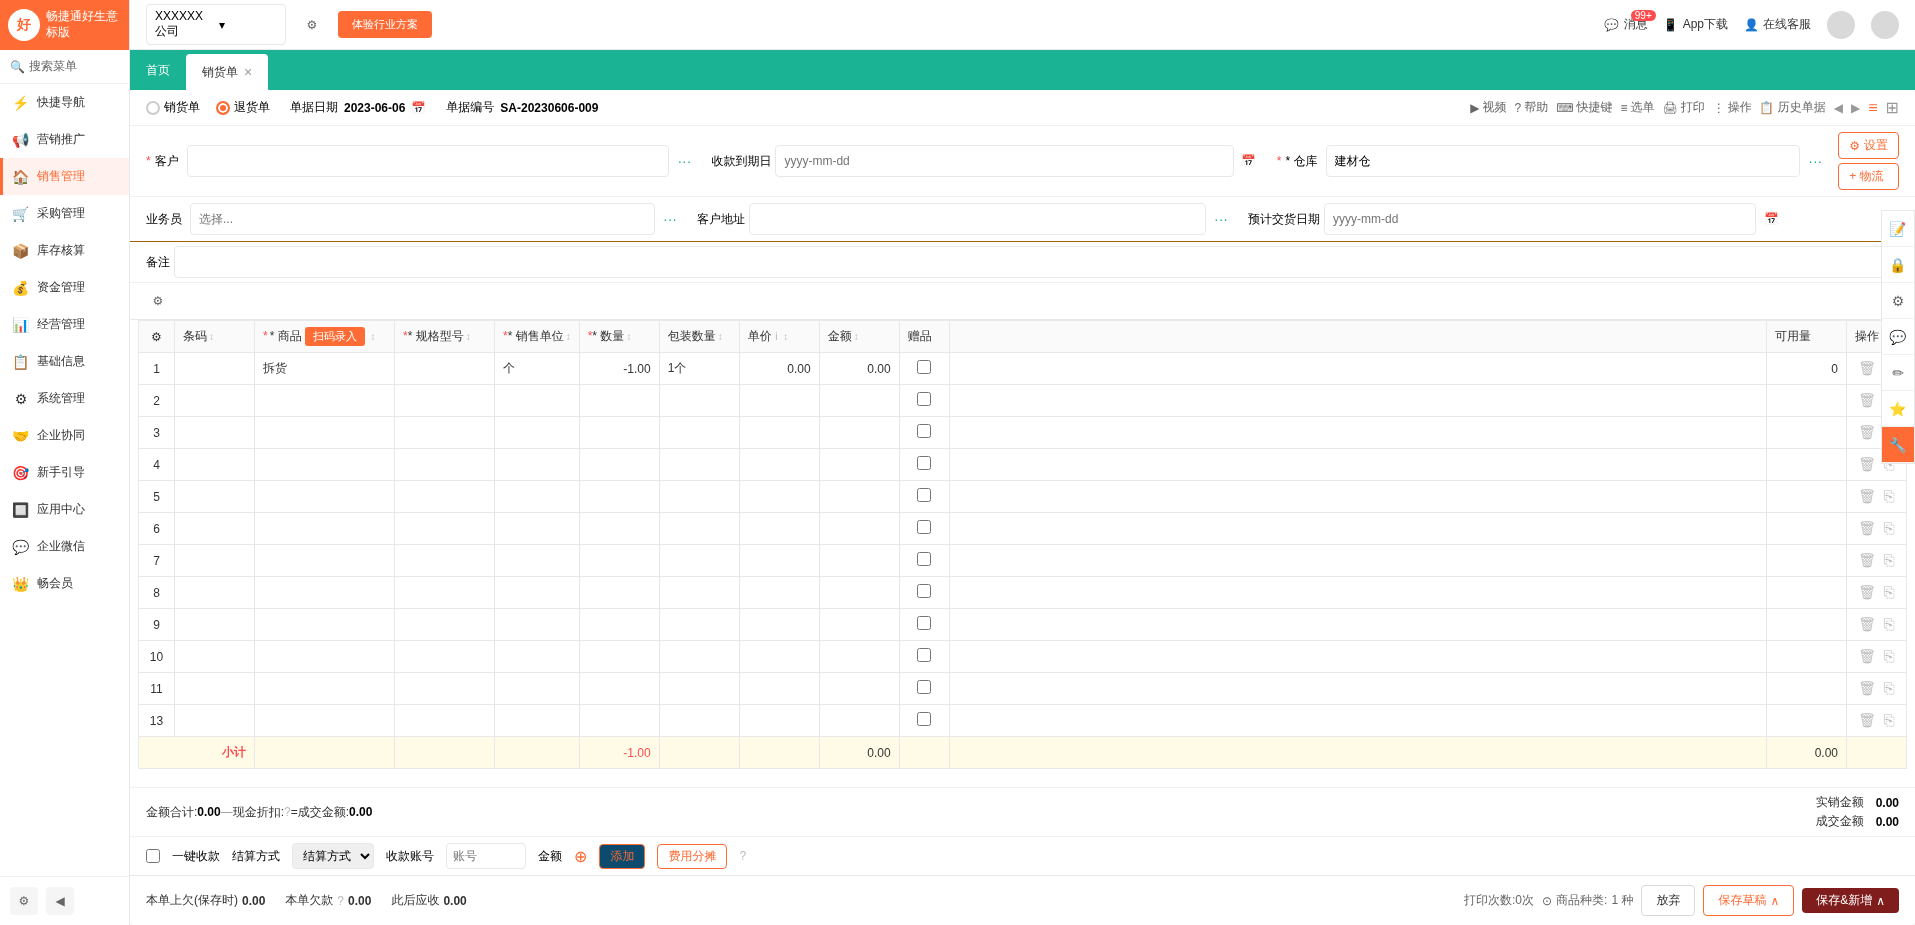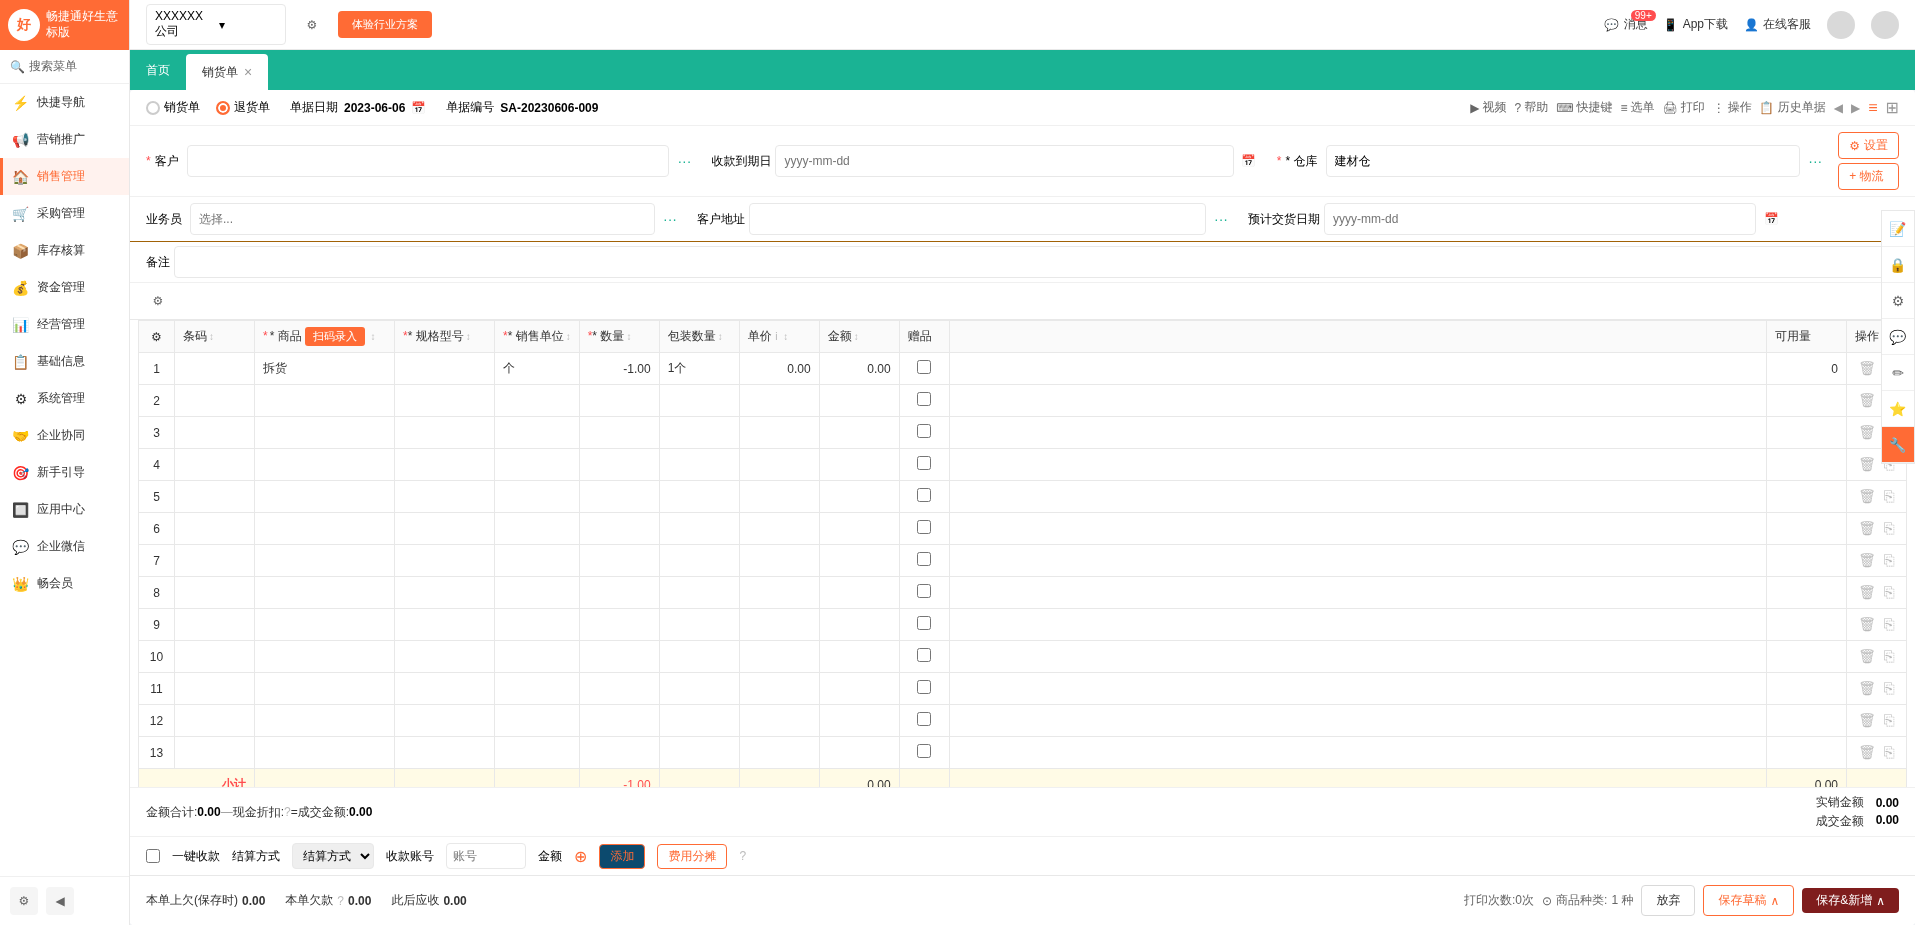--- a/index.html
+++ b/index.html
@@ -581,38 +581,20 @@
       <td class="col-amount"></td>
       <td class="col-gift"><input type="checkbox" class="table-checkbox" style=""></td>
       <td style="flex:1; min-width:200px;"></td>
       <td class="col-avail"></td>
       <td class="col-ops">
         <button class="op-btn">🗑</button>
         <button class="op-btn">⎘</button>
       </td>
     </tr>
               <tr>
-      <td class="col-num">12</td>
-      <td class="col-barcode"></td>
-      <td class="col-product"></td>
-      <td class="col-spec"></td>
-      <td class="col-unit"></td>
-      <td class="col-qty "></td>
-      <td class="col-pkg"></td>
-      <td class="col-price"></td>
-      <td class="col-amount"></td>
-      <td class="col-gift"><input type="checkbox" class="table-checkbox" style=""></td>
-      <td style="flex:1; min-width:200px;"></td>
-      <td class="col-avail"></td>
-      <td class="col-ops">
-        <button class="op-btn">🗑</button>
-        <button class="op-btn">⎘</button>
-      </td>
-    </tr>
-              <tr>
       <td class="col-num">13</td>
       <td class="col-barcode"></td>
       <td class="col-product"></td>
       <td class="col-spec"></td>
       <td class="col-unit"></td>
       <td class="col-qty "></td>
       <td class="col-pkg"></td>
       <td class="col-price"></td>
       <td class="col-amount"></td>
       <td class="col-gift"><input type="checkbox" class="table-checkbox" style=""></td>
@@ -651,21 +633,21 @@
         <span></span>
         <span style="color:#bbb; cursor:pointer;">?</span>
         <span>=</span>
         <span>成交金额:</span>
         <strong>0.00</strong>
         <div style="margin-left:auto; display:flex; flex-direction:column; text-align:right; gap:2px;">
           <div style="display:flex; gap:12px; align-items:center;">
             <span>实销金额</span>
             <strong>0.00</strong>
           </div>
-          <div style="display:flex; gap:12px; ">
+          <div style="display:flex; gap:12px; align-items:center;">
             <span>成交金额</span>
             <strong>0.00</strong>
           </div>
         </div>
       </div>
 
       <div class="payment-bar">
         <input type="checkbox" class="payment-checkbox" style="">
         <span>一键收款</span>
         <span>结算方式</span>

